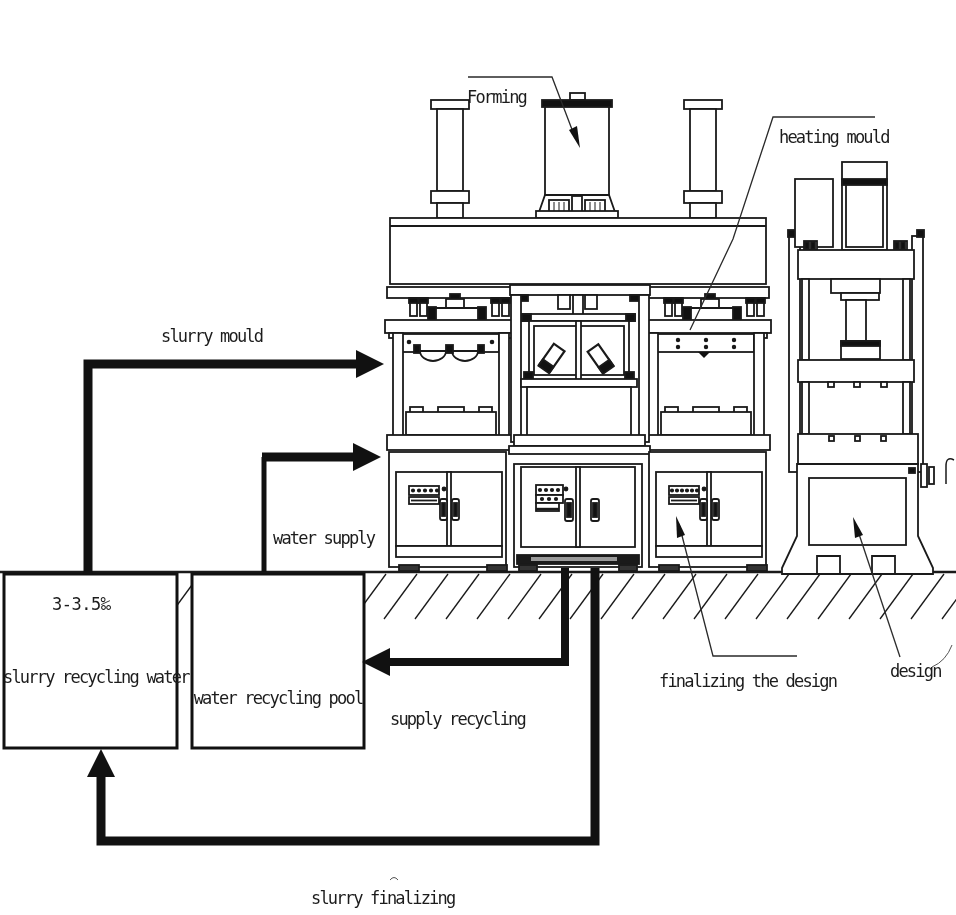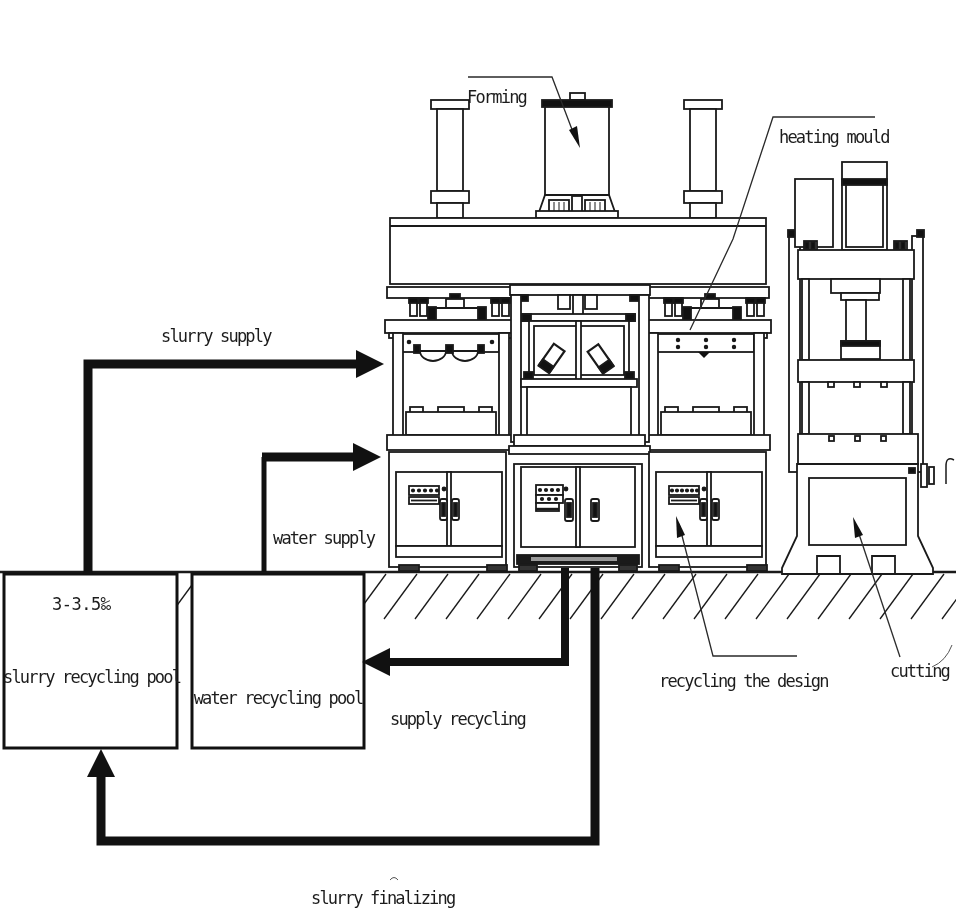--- a/index.html
+++ b/index.html
@@ -345,22 +345,22 @@
   </g>
 
   <g>
     <line x1="0" y1="907" x2="956" y2="907" stroke="#d3d8dd" stroke-width="1"></line>
     <rect x="0" y="908" width="956" height="7" fill="#e8ebee" stroke="none"></rect>
   </g>
 </svg>
 
   <div class="lbl" style="left:467px;top:75px">Forming</div>
   <div class="lbl" style="left:779px;top:115px">heating mould</div>
-  <div class="lbl" style="left:161px;top:314px">slurry supply</div>
+  <div class="lbl" style="left:161px;top:314px">slurry mould</div>
   <div class="lbl" style="left:273px;top:516px">water supply</div>
   <div class="lbl" style="left:52px;top:582px;letter-spacing:-0.5px">3-3.5‰</div>
-  <div class="lbl center" style="left:3px;top:655px;width:175px">slurry recycling pool</div>
+  <div class="lbl center" style="left:3px;top:655px;width:175px">slurry recycling water</div>
   <div class="lbl center" style="left:191px;top:676px;width:174px">water recycling pool</div>
   <div class="lbl" style="left:390px;top:697px">supply recycling</div>
-  <div class="lbl" style="left:659px;top:659px">recycling the design</div>
-  <div class="lbl" style="left:890px;top:649px">cutting</div>
+  <div class="lbl" style="left:659px;top:659px">finalizing the design</div>
+  <div class="lbl" style="left:890px;top:649px">design</div>
   <div class="lbl" style="left:311px;top:876px">slurry finalizing</div>
 </div>
 
 </body></html>

